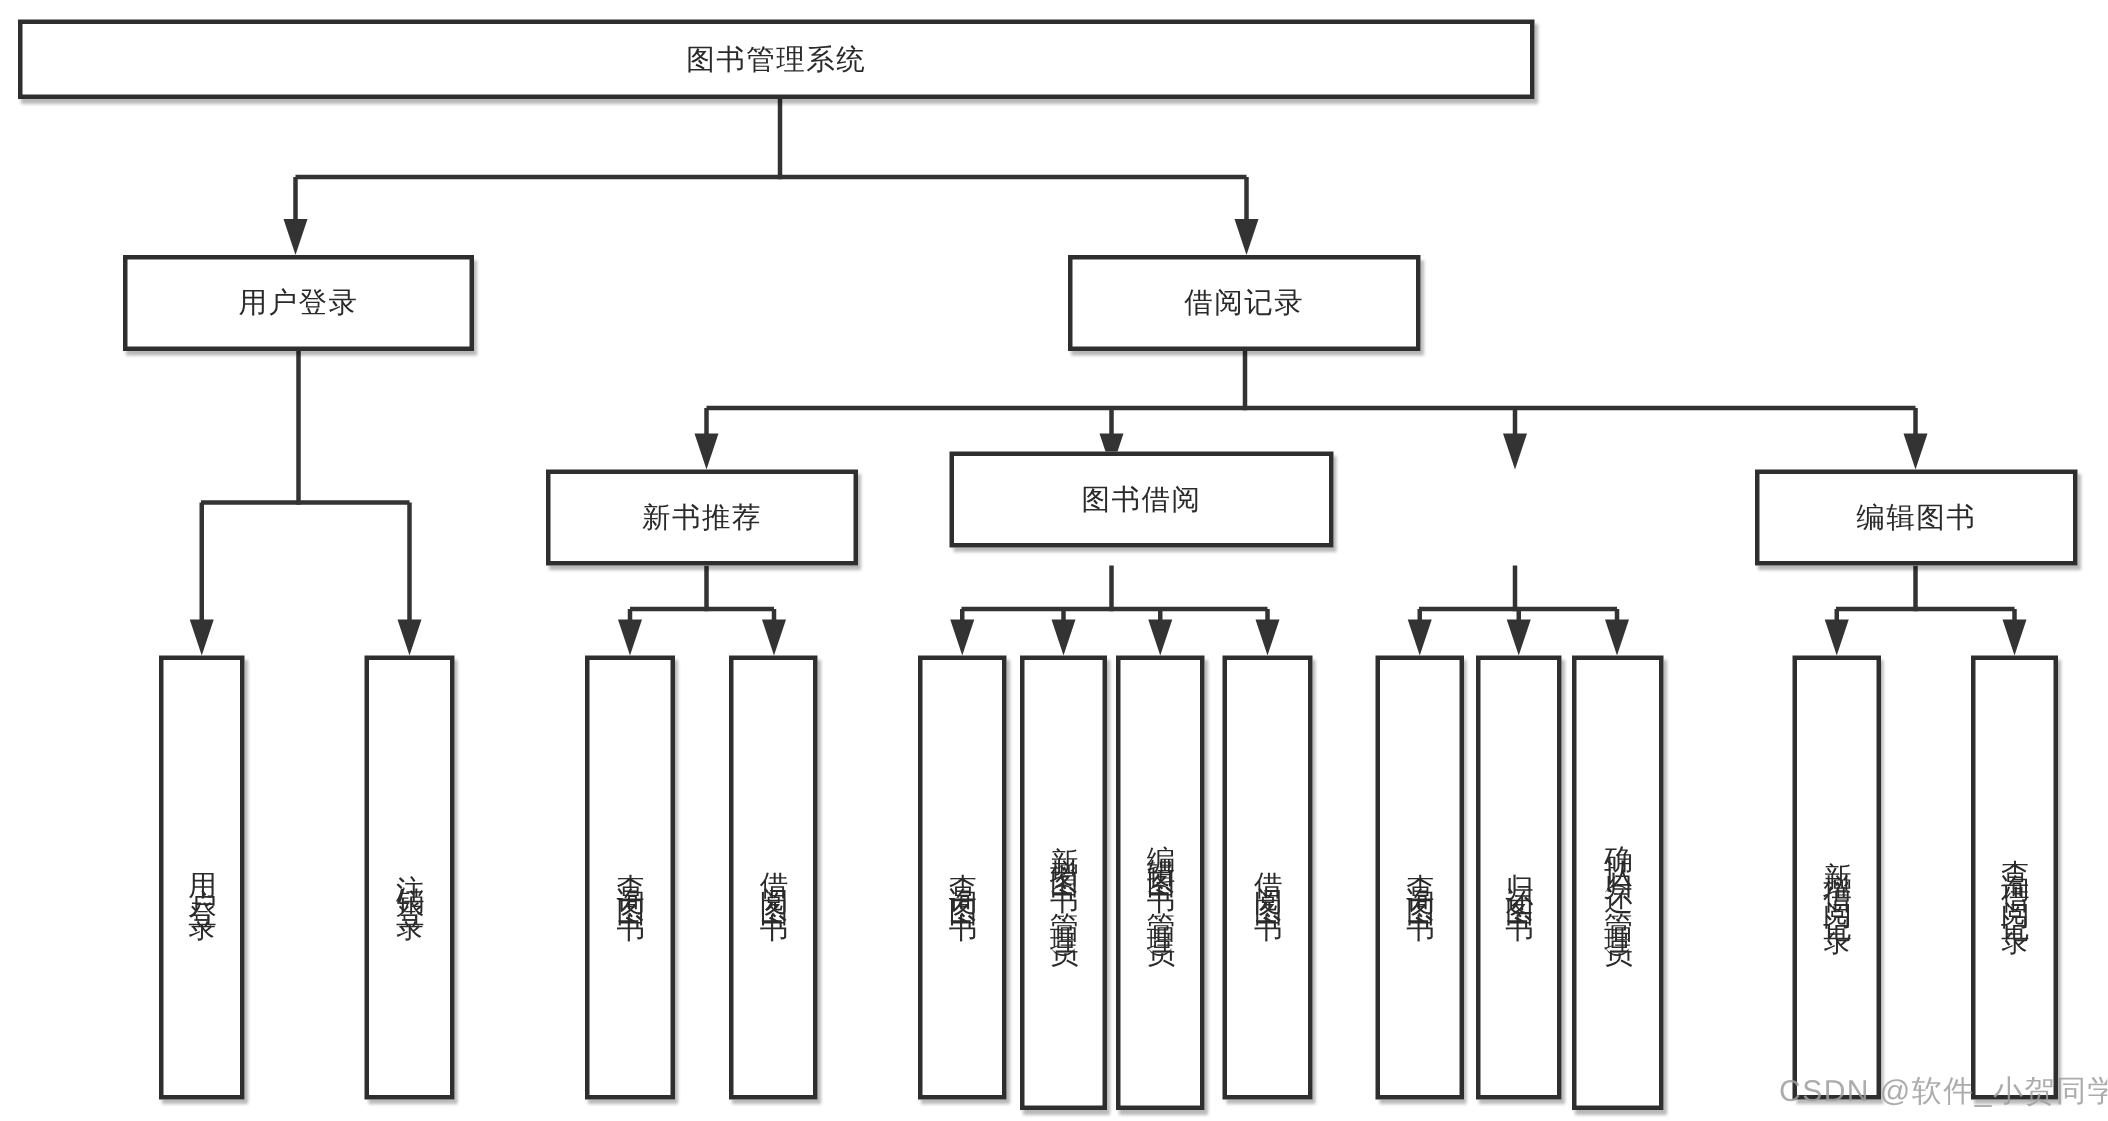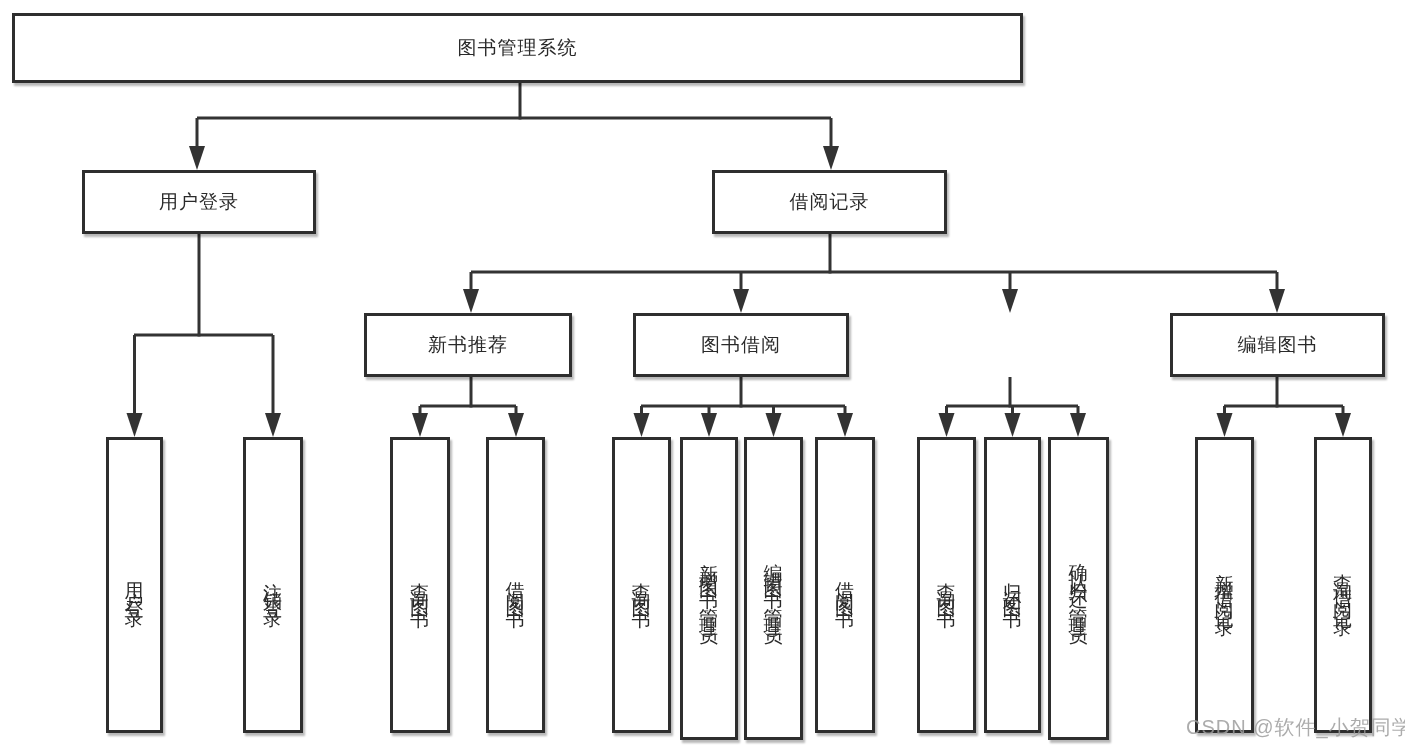--- a/index.html
+++ b/index.html
@@ -131,35 +131,35 @@
     <g>
       <line x1="1277" y1="377" x2="1277" y2="407.5" fill="none"></line>
       <line x1="1224" y1="406" x2="1343" y2="406" fill="none"></line>
       <line x1="1224.5" y1="406" x2="1224.5" y2="416" fill="none"></line>
       <polygon points="1224.5,437 1216.5,413 1232.5,413" stroke="none"></polygon>
       <line x1="1343" y1="406" x2="1343" y2="416" fill="none"></line>
       <polygon points="1343,437 1335,413 1351,413" stroke="none"></polygon>
     </g>
   </svg>
 
-  <div class="node" style="left:12px; top:13px; width:1011px; height:70px;">
+  <div class="node" style="left:12px; top:13px; width:1011px; height:53px;">
     <span class="hlabel">图书管理系统</span>
   </div>
 
   <div class="node" style="left:82px; top:170px; width:234px; height:64px;">
     <span class="hlabel">用户登录</span>
   </div>
   <div class="node" style="left:712px; top:170px; width:235px; height:64px;">
     <span class="hlabel">借阅记录</span>
   </div>
 
   <div class="node" style="left:364px; top:313px; width:208px; height:64px;">
     <span class="hlabel">新书推荐</span>
   </div>
-  <div class="node" style="left:633px; top:313px; width:216px; height:64px;">
+  <div class="node" style="left:633px; top:301px; width:256px; height:64px;">
     <span class="hlabel">图书借阅</span>
   </div>
   <div class="node" style="left:1170px; top:313px; width:215px; height:64px;">
     <span class="hlabel">编辑图书</span>
   </div>
 
   <div class="node" style="left:106px; top:437px; width:57px; height:296px;">
     <span class="vlabel">用户登录</span>
   </div>
   <div class="node" style="left:243px; top:437px; width:60px; height:296px;">

